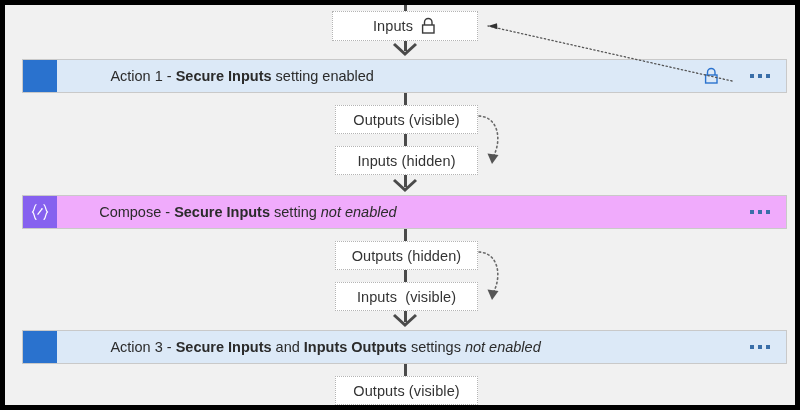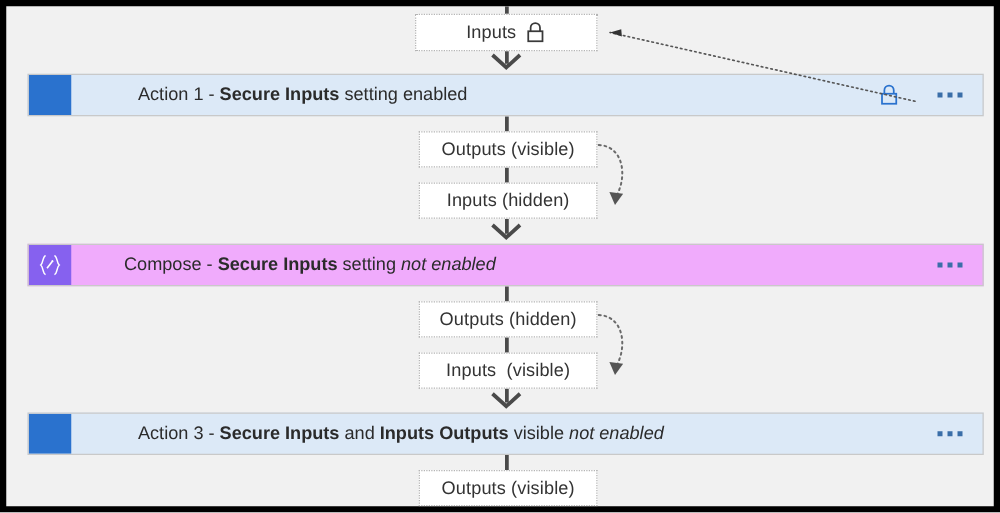--- a/index.html
+++ b/index.html
@@ -210,21 +210,21 @@
   <div class="io-box" style="left:330px; top:277px; width:143px; height:29px;">
     <span>Inputs  (visible)</span>
   </div>
   <div class="io-box" style="left:330px; top:236px; width:143px; height:29px;">
     <span>Outputs (hidden)</span>
   </div>
 
   <div class="action-row blue" style="top:325px;">
     <div class="row-icon blue"></div>
     <div class="row-label">
-      <span>Action 3 - </span><b>Secure Inputs</b><span> and </span><b>Inputs Outputs</b><span> visible </span><i>not enabled</i>
+      <span>Action 3 - </span><b>Secure Inputs</b><span> and </span><b>Inputs Outputs</b><span> settings </span><i>not enabled</i>
     </div>
     <div class="row-spacer"></div>
     <div class="row-dots">
       <span></span>
       <span></span>
       <span></span>
     </div>
   </div>
 
   <div class="io-box" style="left:330px; top:371px; width:143px; height:29px;">

